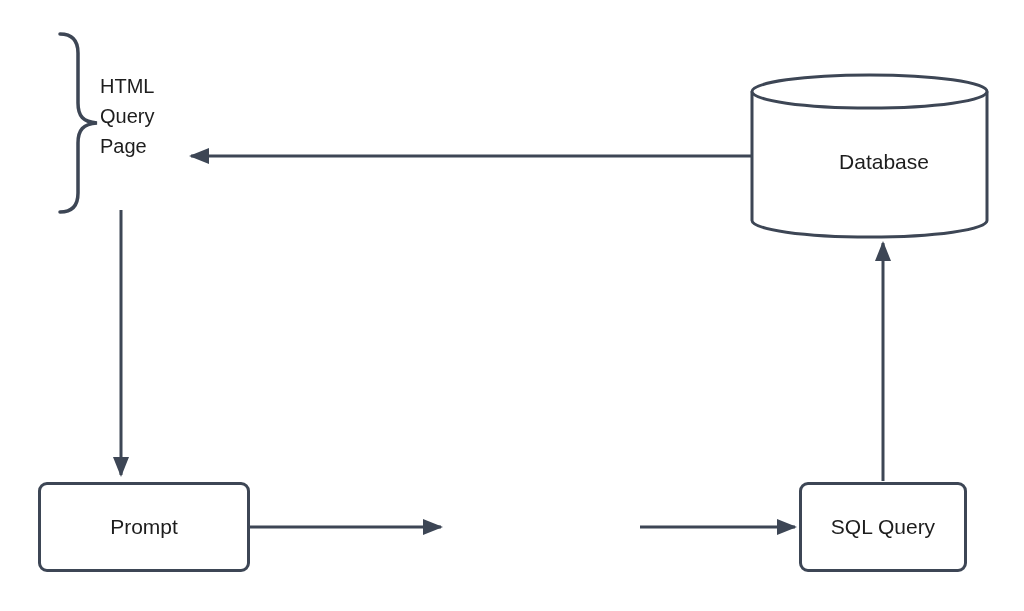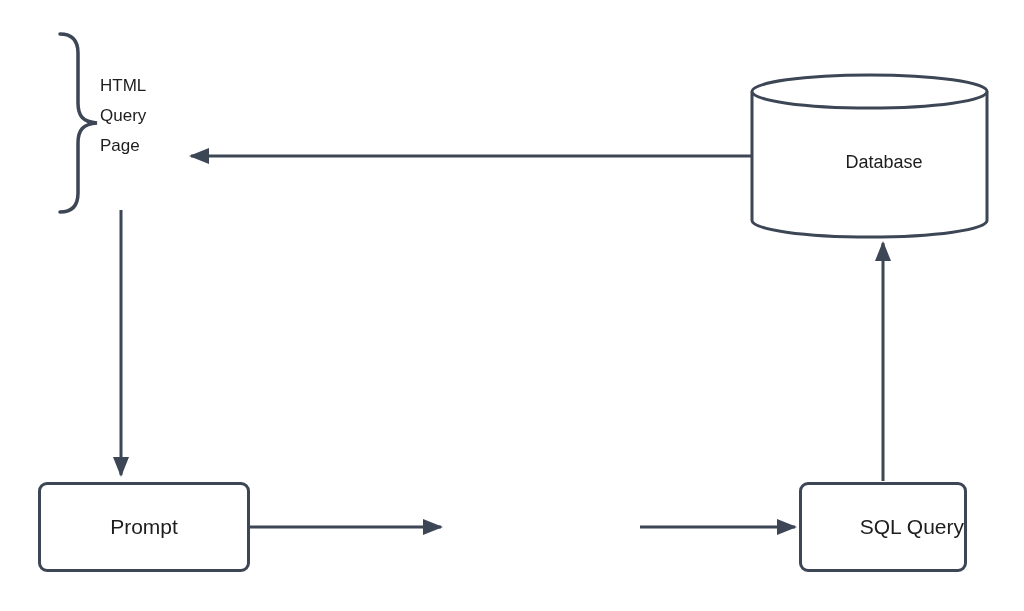--- a/index.html
+++ b/index.html
@@ -17,21 +17,21 @@
   }
   .shapes {
     position: absolute;
     left: 0;
     top: 0;
     pointer-events: none;
   }
   .label-text {
     position: absolute;
     color: #1d1d1d;
-    font-size: 17px;
+    font-size: 20px;
   }
   .brace-text {
     left: 100px;
     top: 71px;
     line-height: 30px;
     text-align: left;
     white-space: nowrap;
   }
   .node-box {
     position: absolute;
@@ -44,35 +44,35 @@
     align-items: center;
     justify-content: center;
     text-align: center;
     color: #1d1d1d;
     font-size: 21px;
     line-height: 26px;
   }
   .node-prompt { left: 38px;  top: 482px; width: 212px; }
   .node-llm    { left: 445px; top: 482px; width: 195px; }
   .node-llm .box-label { width: 160px; }
-  .node-sql    { left: 799px; top: 482px; width: 168px; justify-content: flex-end; }
+  .node-sql    { left: 799px; top: 482px; width: 168px; }
   .db-label {
     position: absolute;
     left: 752px;
     top: 75px;
     width: 264px;
     height: 162px;
     box-sizing: border-box;
     padding-top: 12px;
     display: flex;
     align-items: center;
     justify-content: center;
     text-align: center;
     color: #1d1d1d;
-    font-size: 18px;
+    font-size: 21px;
   }
 </style>
 </head>
 <body>
 
 <div class="canvas">
 
   <svg class="shapes" width="1024" height="611" viewBox="0 0 1024 611">
     <defs>
       <marker id="arrowhead" markerUnits="userSpaceOnUse" viewBox="0 0 20 16" markerWidth="20" markerHeight="16" refX="18" refY="8" orient="auto">

